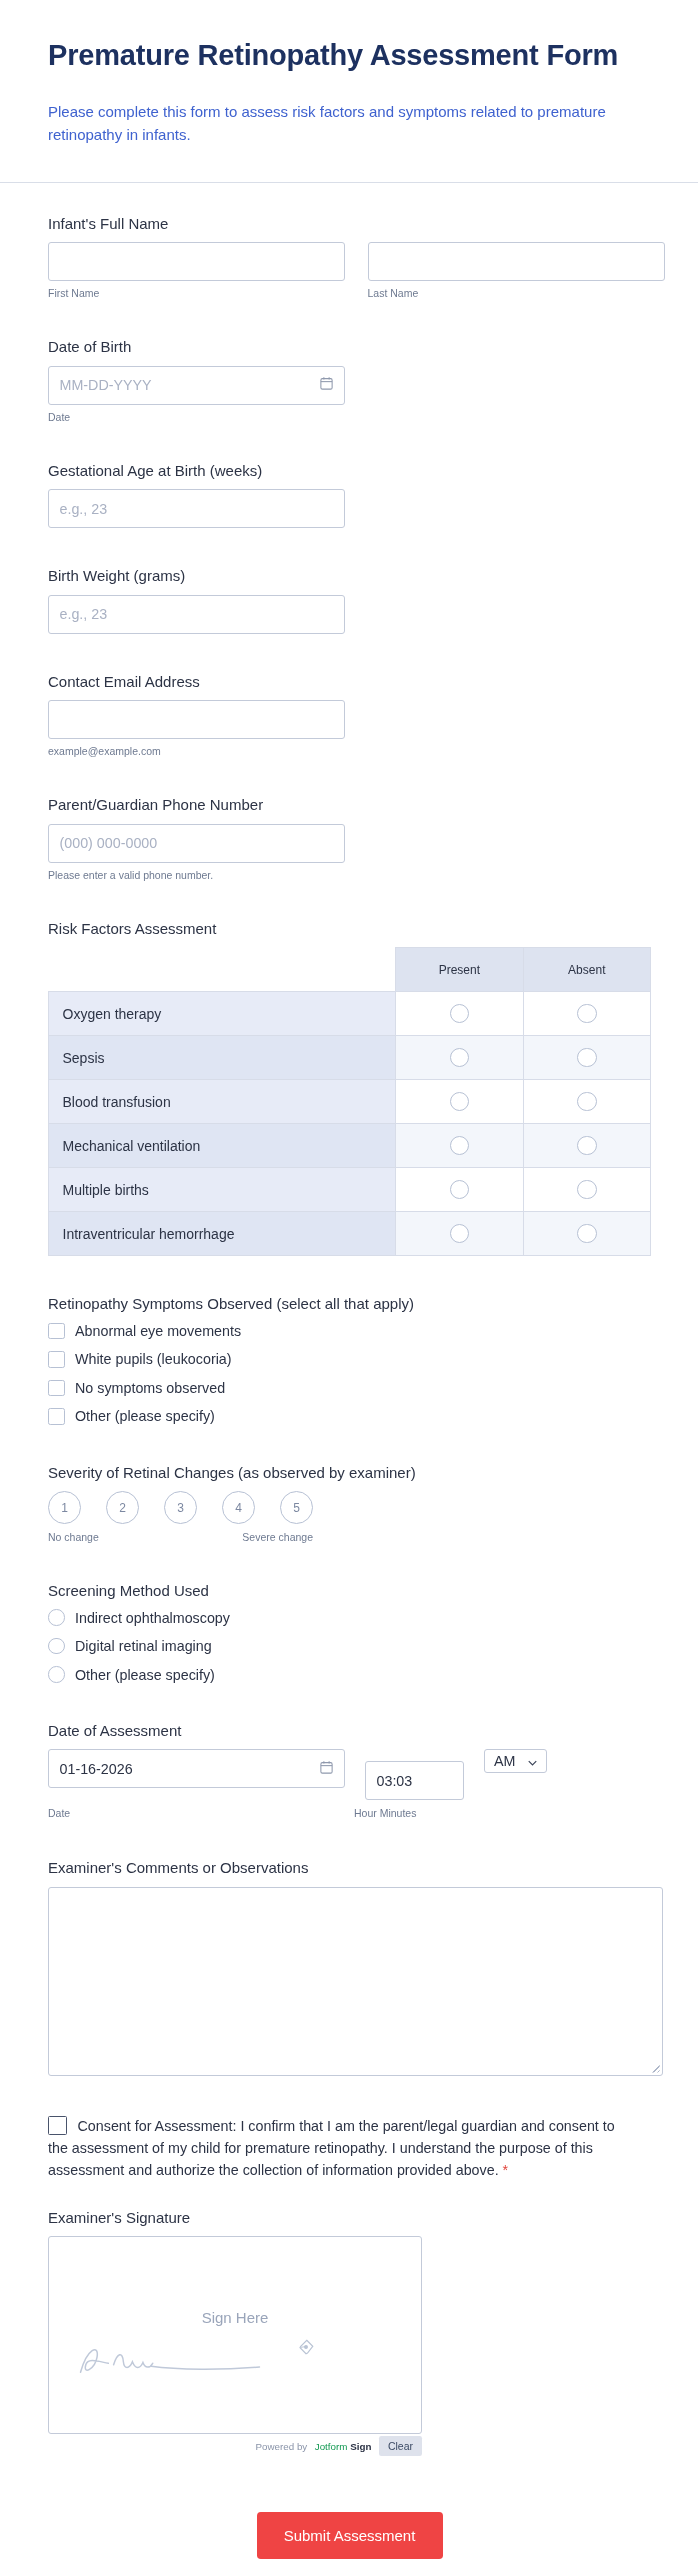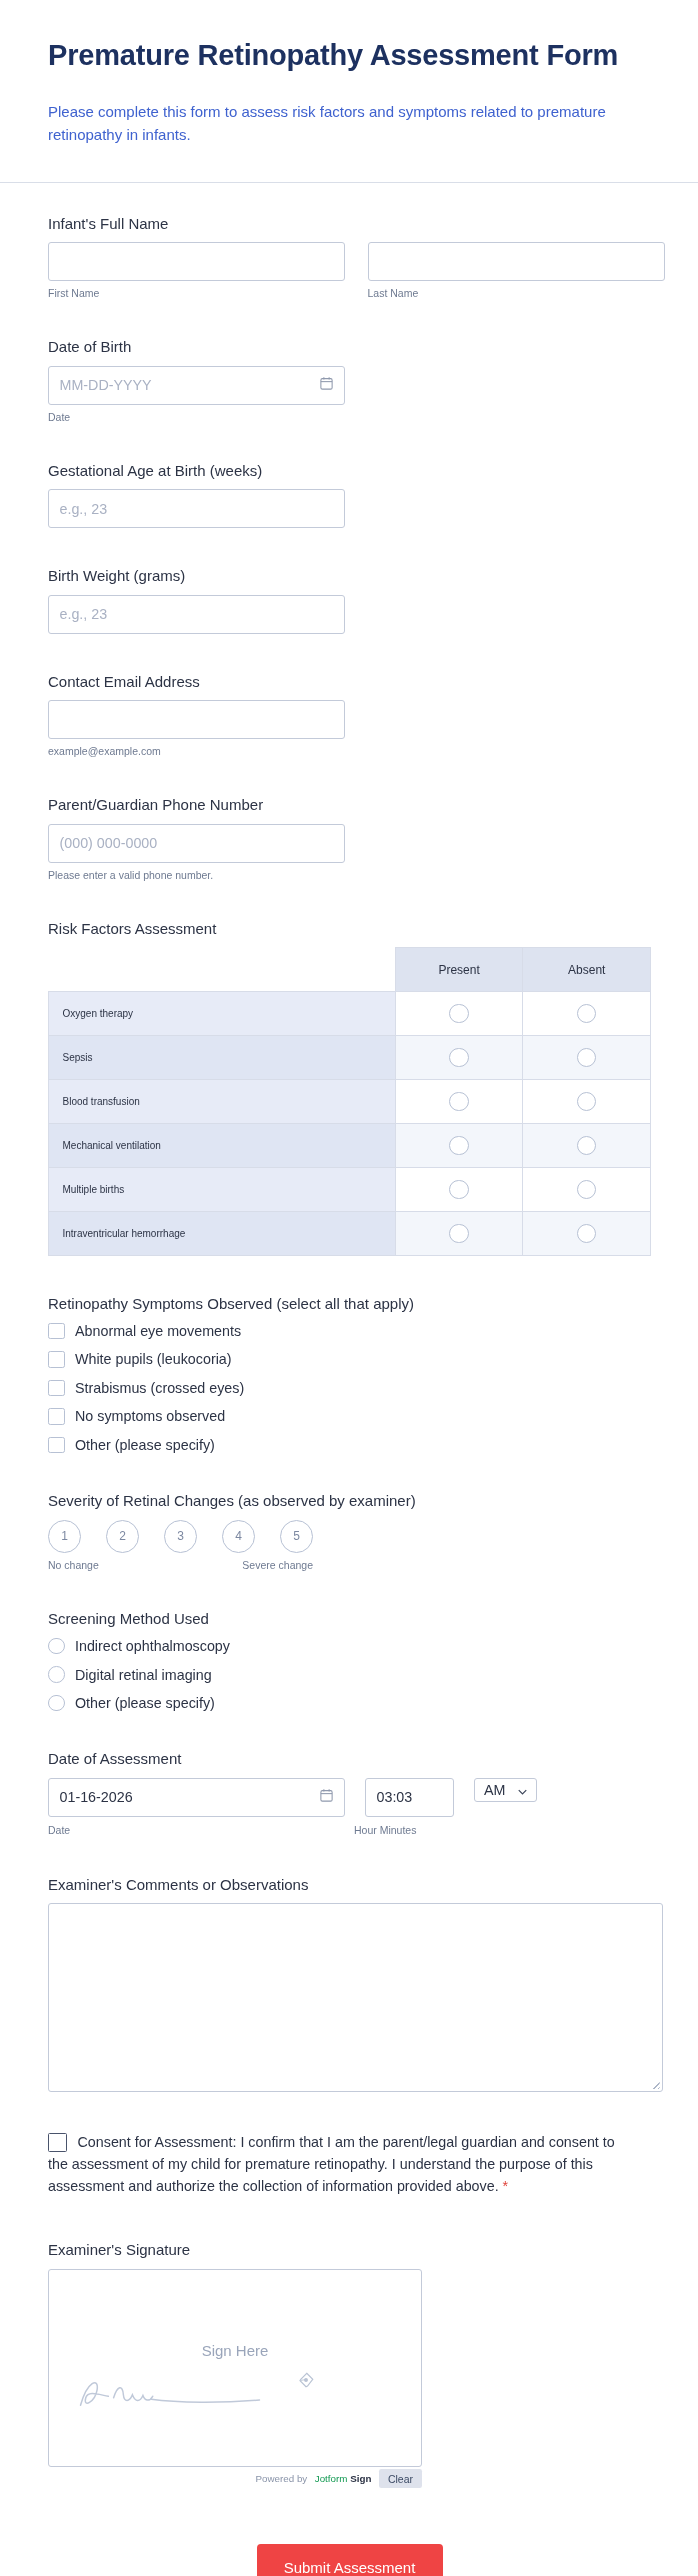--- a/index.html
+++ b/index.html
@@ -30,21 +30,21 @@
     font-size: 14.3px; color: #2c3345; font-family: inherit; background: transparent;
   }
   .inputbox input::placeholder { color: #a9b1c3; }
   .sublabel { margin-top: 6px; font-size: 10.5px; color: #6e7a91; }
 
   
   table.matrix { border-collapse: collapse; }
   .matrix th, .matrix td { border: 0.8px solid #d7dce8; height: 44px; font-weight: 400; }
   .matrix th { background: #dde3f0; font-size: 12px; color: #2c3345; width: 130px; }
   .matrix th.corner { background: #fff; border: none; }
-  .matrix td.rowlabel { width: 354px; background: #e7ebf7; padding-left: 13.5px; font-size: 10px; text-align: left; }
+  .matrix td.rowlabel { width: 354px; background: #e7ebf7; padding-left: 13.5px; font-size: 14px; text-align: left; }
   .matrix tr:nth-child(even) td.rowlabel { background: #dfe5f3; }
   .matrix td.cell { width: 130px; text-align: center; background: #fff; }
   .matrix tr:nth-child(even) td.cell { background: #f3f6fb; }
   .mradio { display: inline-block; width: 19.5px; height: 19.5px; border-radius: 50%; border: 0.8px solid #b7c1d4; background: #fff; vertical-align: middle; cursor: pointer; }
 
   
   .optrow { display: flex; align-items: center; gap: 10.5px; margin-bottom: 12px; }
   .optrow:last-child { margin-bottom: 0; }
   .checkbox { width: 16.5px; height: 16.5px; border: 0.8px solid #b7c1d4; border-radius: 2.3px; background: #fff; flex: none; cursor: pointer; }
   .radio { width: 16.5px; height: 16.5px; border: 0.8px solid #b7c1d4; border-radius: 50%; background: #fff; flex: none; cursor: pointer; }
@@ -54,40 +54,40 @@
   .scale-row { display: flex; gap: 25px; }
   .scale-circle {
     width: 33px; height: 33px; border: 0.8px solid #b7c1d4; border-radius: 50%;
     display: flex; align-items: center; justify-content: center;
     font-size: 12px; color: #7c88a1; cursor: pointer; background: #fff;
   }
   .scale-labels { width: 265px; display: flex; justify-content: space-between; margin-top: 6.8px; font-size: 10.5px; color: #6e7a91; }
 
   
   .dt-row { display: flex; gap: 20px; }
-  .timebox { width: 89px; }
+  .timebox { width: 99px; margin-top: 12px; }
   .ampm {
     width: 63px; height: 24px; border: 0.8px solid #c3cad9; border-radius: 3px;
     display: flex; align-items: center; justify-content: space-between;
     padding: 0 9px; font-size: 14.3px; color: #2c3345; cursor: pointer; background: #fff;
   }
   .dt-subs { display: flex; margin-top: 6px; }
   .dt-subs .s1 { width: 306px; }
   .dt-subs .sublabel { margin-top: 0; }
 
   
   .textarea { width: 615px; height: 189px; border: 0.8px solid #c3cad9; border-radius: 3px; position: relative; background: #fff; }
   .textarea::after {
     content: ''; position: absolute; right: 2.3px; bottom: 2.3px; width: 8.3px; height: 8.3px;
     clip-path: polygon(100% 0, 100% 100%, 0 100%);
     background: repeating-linear-gradient(135deg, #adb6c8 0 1.1px, transparent 1.1px 3.4px);
   }
 
   
-  .consent { max-width: 577px; font-size: 14.3px; line-height: 22px; margin-bottom: 44px; color: #2c3345; }
+  .consent { max-width: 577px; font-size: 14.3px; line-height: 22px; margin-bottom: 28px; color: #2c3345; }
   .checkbox-inline {
     display: inline-block; width: 19px; height: 19px; border: 1.5px solid #49536b;
     border-radius: 1.5px; margin-right: 10.5px; vertical-align: -4.5px; background: #fff; cursor: pointer;
   }
   .req { color: #e0443c; }
 
   
   .sigbox { width: 374px; height: 198px; border: 0.8px solid #c3cad9; border-radius: 3px; position: relative; background: #fff; cursor: crosshair; }
   .signhere { position: absolute; left: 0; right: 0; top: 72px; text-align: center; color: #9aa5ba; font-size: 15px; }
   .sig-squiggle { position: absolute; left: 27px; top: 96px; }
@@ -224,24 +224,20 @@
 
   <section class="q">
     <div class="label">Retinopathy Symptoms Observed (select all that apply)</div>
     <div class="optrow">
       <span class="checkbox"></span>
       <span class="opttext">Abnormal eye movements</span>
     </div>
     <div class="optrow">
       <span class="checkbox"></span>
       <span class="opttext">White pupils (leukocoria)</span>
-    </div>
-    <div class="optrow">
-      <span class="checkbox"></span>
-      <span class="opttext">Strabismus (crossed eyes)</span>
     </div>
     <div class="optrow">
       <span class="checkbox"></span>
       <span class="opttext">No symptoms observed</span>
     </div>
     <div class="optrow">
       <span class="checkbox"></span>
       <span class="opttext">Other (please specify)</span>
     </div>
   </section>

